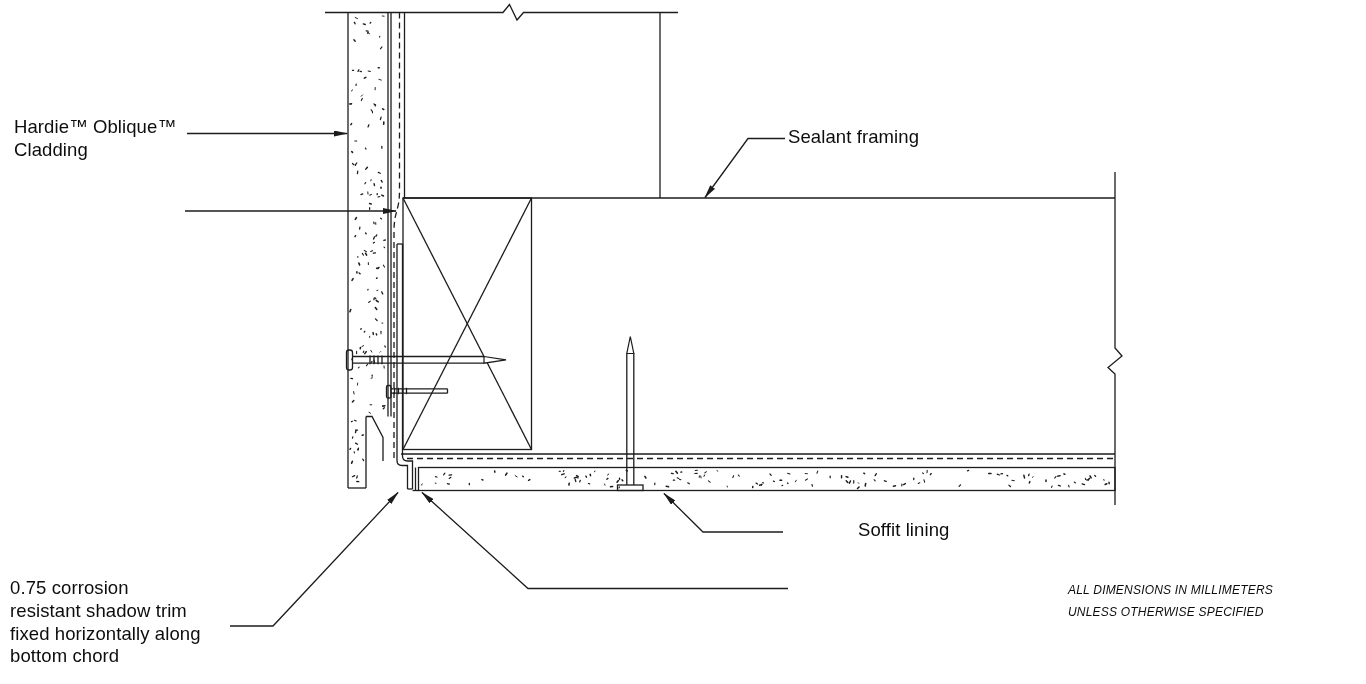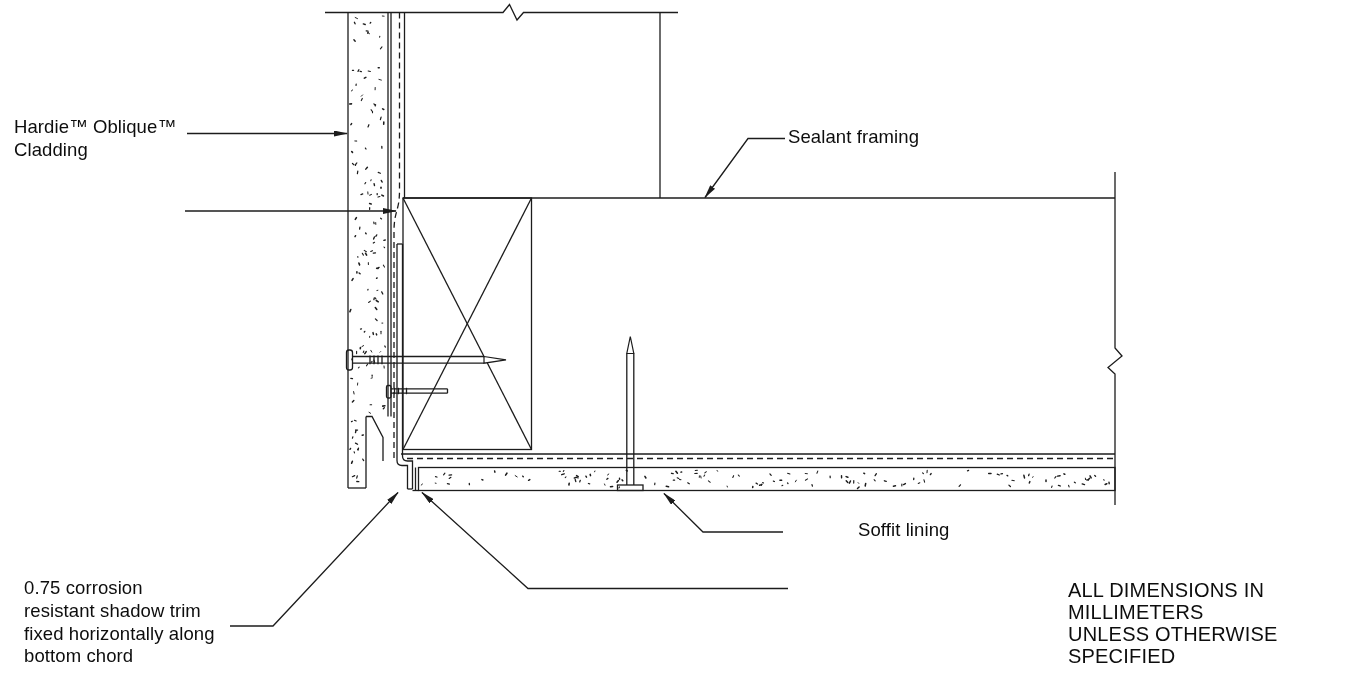--- a/index.html
+++ b/index.html
@@ -20,24 +20,25 @@
     position:absolute;
     color:var(--text);
     font-size:18.5px;
     line-height:22.8px;
     white-space:pre-line;
     letter-spacing:0.1px;
   }
   .note{
     position:absolute;
     color:var(--text);
-    font-size:20px;
+    font-size:12px;
     line-height:22px;
     white-space:pre-line;
     letter-spacing:0.2px;
+    font-style:italic;
   }
   .lw{stroke:var(--line);fill:none;stroke-width:1.3;}
 </style>
 </head>
 <body>
 
 <div class="canvas">
 
   <svg width="1366" height="684" viewBox="0 0 1366 684">
     <defs>
@@ -387,19 +388,19 @@
     <path class="lw" stroke-width="1.1" marker-end="url(#arrow)" d="M785,138.5 H748 L705,197.5"></path>
     <path class="lw" stroke-width="1.1" marker-end="url(#arrow)" d="M783,532 H703 L664,493.5"></path>
     <path class="lw" stroke-width="1.1" marker-end="url(#arrow)" d="M788,588.5 H528 L422,492.5"></path>
     <path class="lw" stroke-width="1.1" marker-end="url(#arrow)" d="M230,626 H273 L398,492.5"></path>
   </svg>
 
   <div class="callout" style="left:14px;top:116px;">Hardie™ Oblique™
 Cladding</div>
   <div class="callout" style="left:788px;top:126px;">Sealant framing</div>
   <div class="callout" style="left:814px;top:519px;margin-left:44px;">Soffit lining</div>
-  <div class="callout" style="left:24px;top:577px;">0.75 corrosion
+  <div class="callout" style="left:10px;top:577px;">0.75 corrosion
 resistant shadow trim
 fixed horizontally along
 bottom chord</div>
   <div class="note" style="left:1068px;top:579px;">ALL DIMENSIONS IN MILLIMETERS
 UNLESS OTHERWISE SPECIFIED</div>
 </div>
 
 </body></html>

